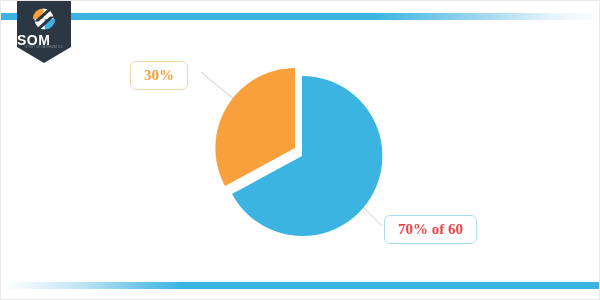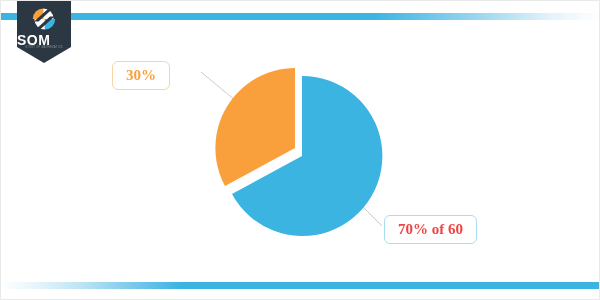--- a/index.html
+++ b/index.html
@@ -120,21 +120,21 @@
     font-family: "Liberation Serif", serif;
     font-weight: bold;
     font-size: 15px;
     line-height: 1;
     padding: 6px 13px;
     white-space: nowrap;
     box-sizing: border-box;
     z-index: 3;
   }
   .callout-orange {
-    left: 111px;
+    left: 129px;
     top: 60px;
     color: #f9a03c;
     border-color: #f7d4a6;
   }
   .callout-blue {
     left: 383px;
     top: 214px;
     color: #ef4444;
     border-color: #a8dcf1;
   }

